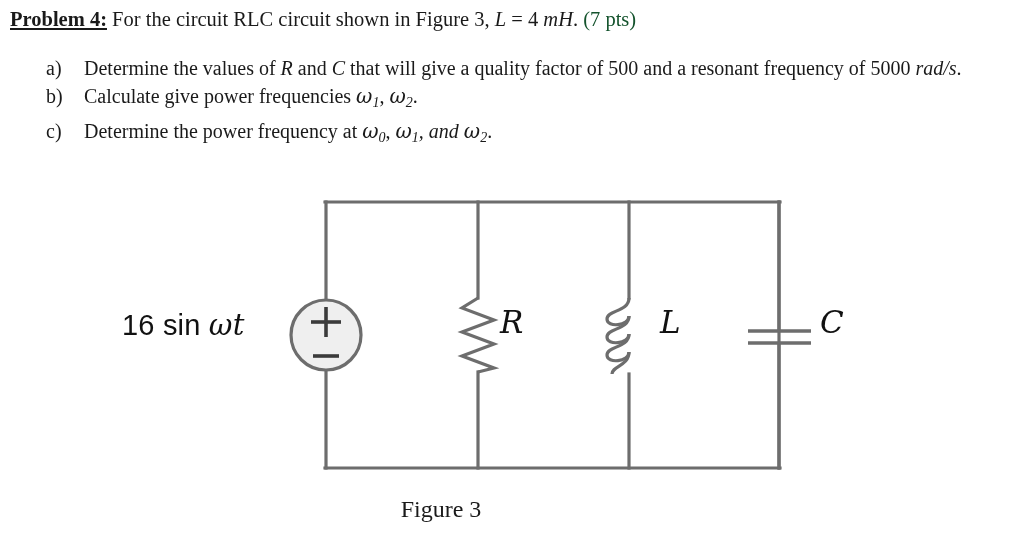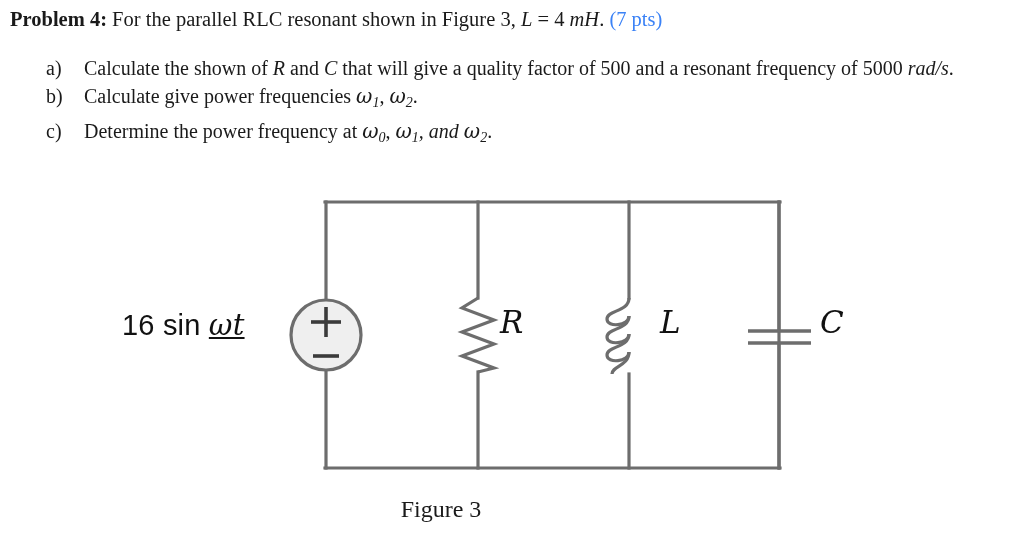--- a/index.html
+++ b/index.html
@@ -21,27 +21,28 @@
     position: absolute;
     left: 10px;
     top: 6px;
     width: 1000px;
     font-size: 20.5px;
     line-height: 26px;
     white-space: nowrap;
   }
   #problem-heading .prob-label {
     font-weight: bold;
+    text-decoration: underline;
     text-underline-offset: 2px;
   }
   .mathit {
     font-style: italic;
   }
   .pts {
-    color: #3b82f6;
+    color: #14532d;
   }
 
   
   #parts-list {
     position: absolute;
     left: 46px;
     top: 54px;
     width: 940px;
     font-size: 20px;
     line-height: 28px;
@@ -101,21 +102,20 @@
     left: 122px;
     top: 122px;
     font-family: "Liberation Sans", sans-serif;
     font-style: normal;
     font-size: 29px;
     letter-spacing: 0.2px;
   }
   #source-label .om {
     font-style: italic;
     font-family: "DejaVu Serif", serif;
-    text-decoration: underline;
   }
   #label-R {
     left: 500px;
     top: 118px;
     font-size: 31px;
     font-family: "DejaVu Serif", serif;
   }
   #label-L {
     left: 660px;
     top: 118px;
@@ -140,28 +140,28 @@
   }
   #figure-caption span {
     display: inline-block;
     margin-left: -34px;
   }
 </style>
 </head>
 <body>
 
 <div id="problem-heading">
-  <span class="prob-label">Problem 4:</span><span> For the parallel RLC resonant shown in Figure 3, </span><span class="mathit">L</span><span> = 4 </span><span class="mathit">mH</span><span>.</span><span>&nbsp;</span><span class="pts">(7 pts)</span>
+  <span class="prob-label">Problem 4:</span><span> For the circuit RLC circuit shown in Figure 3, </span><span class="mathit">L</span><span> = 4 </span><span class="mathit">mH</span><span>.</span><span>&nbsp;</span><span class="pts">(7 pts)</span>
 </div>
 
 <div id="parts-list">
 
   <div class="part-row" id="part-a">
     <span class="part-marker">a)</span>
-    <span class="part-text"><span>Calculate the shown of </span><span class="mathit">R</span><span> and </span><span class="mathit">C</span><span> that will give a quality factor of 500 and a resonant frequency of 5000 </span><span class="mathit">rad/s</span><span>.</span></span>
+    <span class="part-text"><span>Determine the values of </span><span class="mathit">R</span><span> and </span><span class="mathit">C</span><span> that will give a quality factor of 500 and a resonant frequency of 5000 </span><span class="mathit">rad/s</span><span>.</span></span>
   </div>
 
   <div class="part-row" id="part-b">
     <span class="part-marker">b)</span>
     <span class="part-text"><span>Calculate give power frequencies </span><span class="omega">ω</span><span class="sub">1</span><span>, </span><span class="omega">ω</span><span class="sub">2</span><span>.</span></span>
   </div>
 
   <div class="part-row" id="part-c">
     <span class="part-marker">c)</span>
     <span class="part-text"><span>Determine the power frequency at </span><span class="omega">ω</span><span class="sub">0</span><span>, </span><span class="omega">ω</span><span class="sub">1</span><span class="mathit">, and </span><span class="omega">ω</span><span class="sub">2</span><span>.</span></span>

